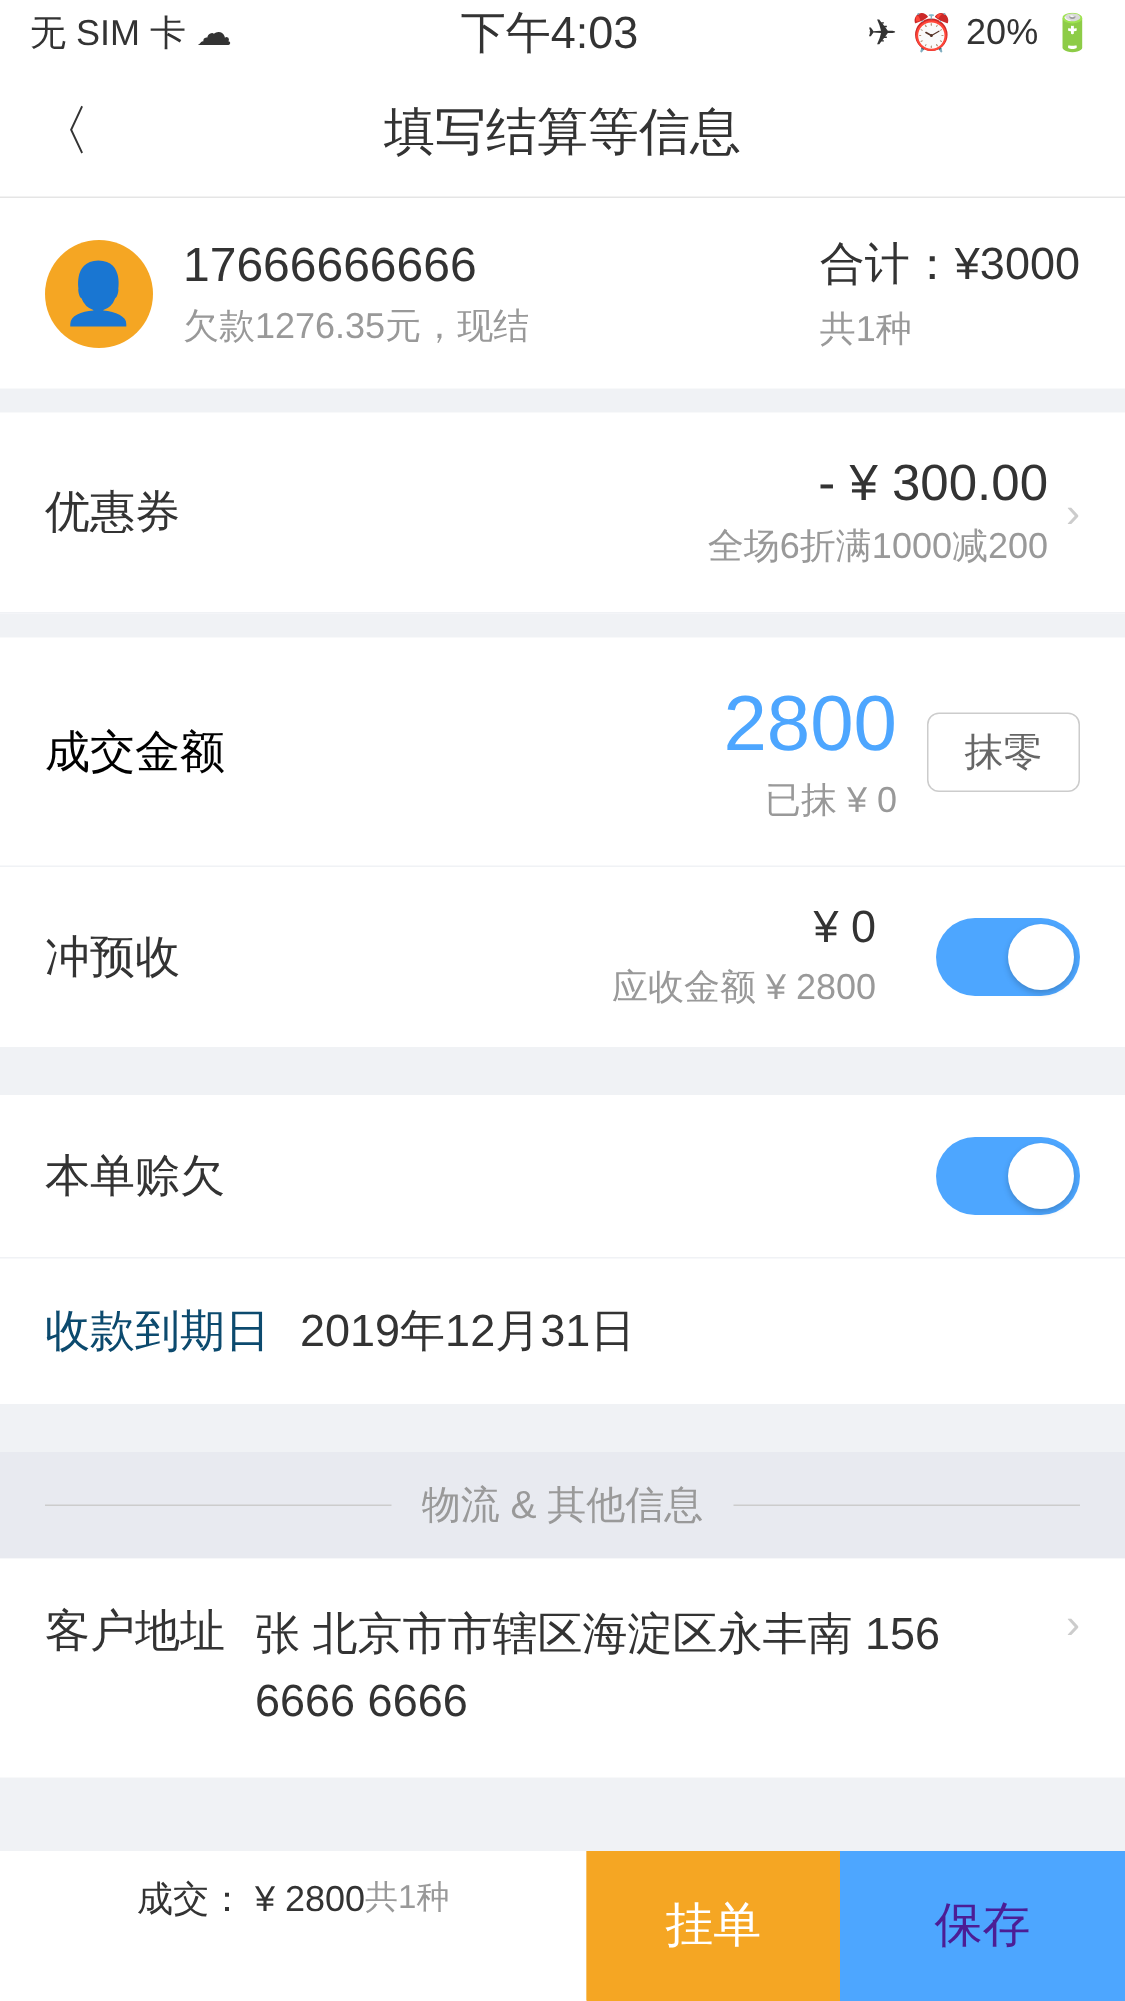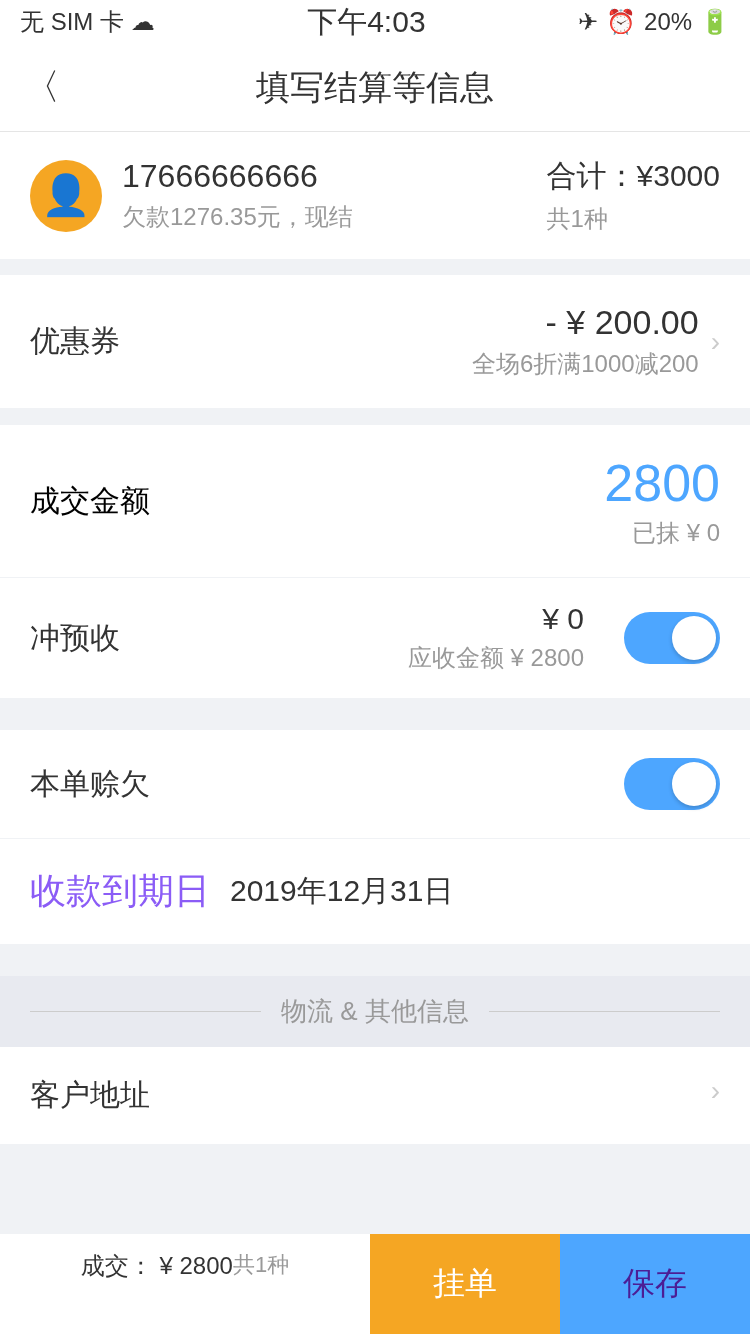--- a/index.html
+++ b/index.html
@@ -175,21 +175,21 @@
     }
 
     
     .duedate-row {
       padding: 28px 30px;
       display: flex;
       align-items: center;
       gap: 20px;
       background: #fff;
     }
-    .duedate-label { font-size: 36px; color: #8b5cf6; }
+    .duedate-label { font-size: 30px; color: #0c4a6e; }
     .duedate-value { font-size: 30px; color: #333; }
 
     
     .divider-section {
       background: #e8eaf0;
       padding: 18px 30px;
       display: flex;
       align-items: center;
       justify-content: center;
       gap: 20px;
@@ -230,21 +230,21 @@
     .bottom-summary {
       flex: 1;
       background: #fff;
       padding: 16px 30px;
       display: flex;
       justify-content: center;
     }
     .bottom-summary-top { font-size: 24px; color: #333; }
     .bottom-summary-count { font-size: 22px; color: #999; }
     .btn-hold {
-      width: 190px;
+      width: 169px;
       background: #f5a623;
       display: flex;
       align-items: center;
       justify-content: center;
       font-size: 32px;
       color: #fff;
       cursor: pointer;
     }
     .btn-save {
       width: 190px;
@@ -293,35 +293,36 @@
       <span>合计：</span><span>¥3000</span>
     </div>
     <div class="user-count">共1种</div>
   </div>
 </div>
 
 <div class="row section" style="margin-bottom:16px;">
   <div class="row-label">优惠券</div>
   <div style="display:flex;align-items:center;">
     <div class="row-right">
-      <div class="row-value-discount">- ¥ 200.00</div>
+      <div class="row-value-discount">- ¥ 300.00</div>
       <div class="row-sub">全场6折满1000减200</div>
     </div>
     <span class="chevron">›</span>
   </div>
 </div>
 
 <div class="amount-section">
   <div class="amount-row">
     <div class="amount-label">成交金额</div>
     <div class="amount-right">
       <div style="text-align:right;">
         <div class="amount-value">2800</div>
         <div class="amount-sub">已抹  ¥ 0</div>
       </div>
+      <button class="round-btn">抹零</button>
     </div>
   </div>
 
   <div class="chong-row" style="border-top:1px solid #f0f2f5;">
     <div class="row-label">冲预收</div>
     <div style="display:flex;align-items:center;gap:20px;">
       <div class="chong-center">
         <div class="chong-amount">¥ 0</div>
         <div class="chong-sub">应收金额 ¥ 2800</div>
       </div>
@@ -351,20 +352,21 @@
 <div class="separator"></div>
 
 <div class="divider-section">
   <div class="divider-line"></div>
   <div class="divider-text">物流 &amp; 其他信息</div>
   <div class="divider-line"></div>
 </div>
 
 <div class="address-row section" style="margin-bottom:16px;">
   <div class="address-label">客户地址</div>
+  <div class="address-value">张 北京市市辖区海淀区永丰南 156 6666 6666</div>
   <span class="address-chevron">›</span>
 </div>
 
 <div class="bottom-area"></div>
 
 <div class="bottom-bar">
   <div class="bottom-summary">
     <div class="bottom-summary-top">
       <span>成交：</span>
       <span>¥ 2800</span>

